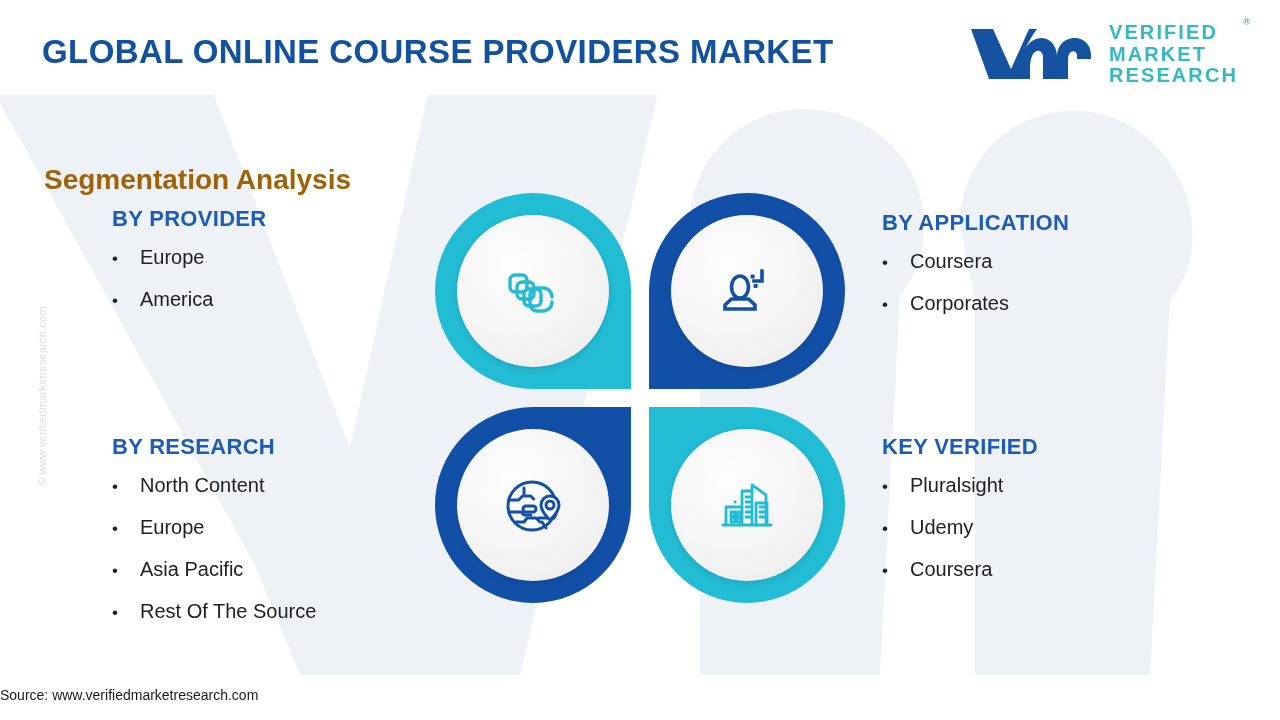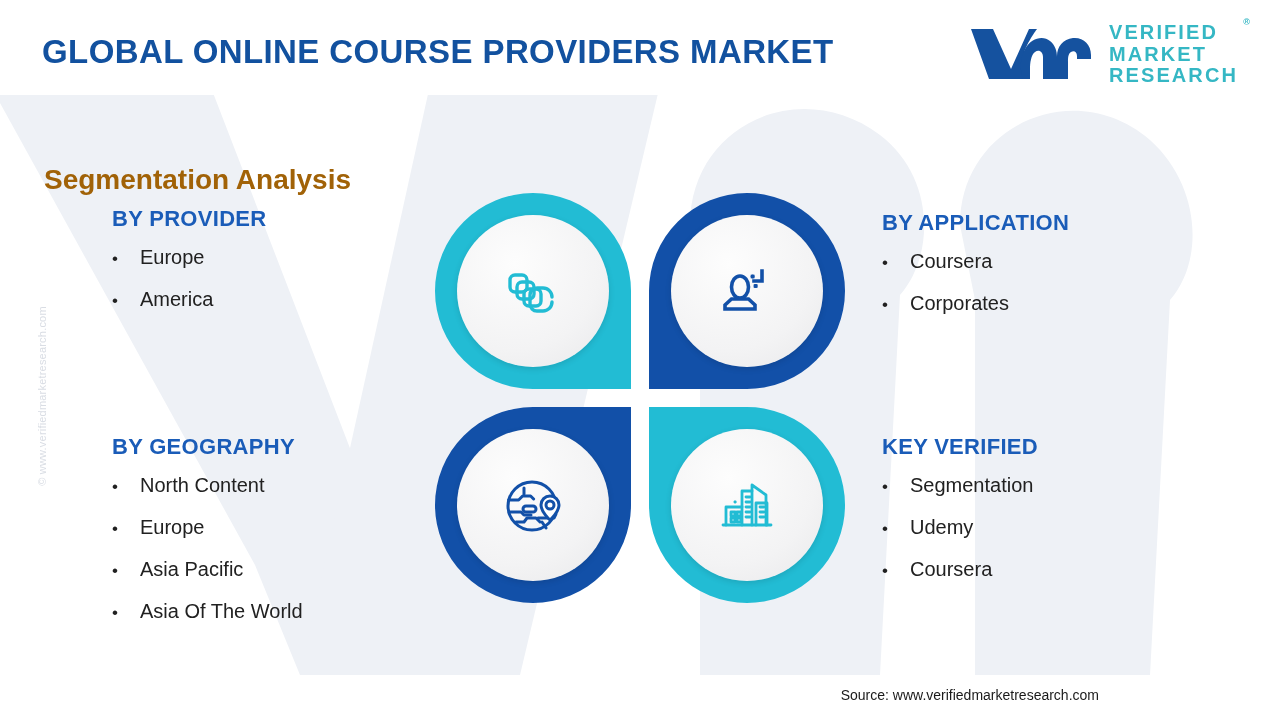--- a/index.html
+++ b/index.html
@@ -170,21 +170,21 @@
   #quad-tl .quad-inner { left: 32px; top: 32px; }
   #quad-tr .quad-inner { left: 31px; top: 32px; }
   #quad-bl .quad-inner { left: 32px; top: 31px; }
   #quad-br .quad-inner { left: 31px; top: 31px; }
 
   
   #footer-source {
     position: absolute;
     left: 0; top: 687px;
     width: 1099px;
-    text-align: right;
+    text-align: left;
     font-size: 14px;
     color: #1a1a1a;
     z-index: 6;
   }
 </style>
 </head>
 <body>
 
 <svg id="bg-watermark" viewBox="0 0 1280 580" preserveAspectRatio="none" aria-hidden="true">
   <g fill="#eef1f6">
@@ -231,37 +231,37 @@
       <span>Europe</span>
     </li>
     <li class="seg-item">
       <span class="seg-bullet">•</span>
       <span>America</span>
     </li>
   </ul>
 </div>
 
 <div class="seg-block" id="block-geography">
-  <div class="seg-heading">BY GEOGRAPHY</div>
+  <div class="seg-heading">BY RESEARCH</div>
   <ul class="seg-list">
     <li class="seg-item">
       <span class="seg-bullet">•</span>
       <span>North Content</span>
     </li>
     <li class="seg-item">
       <span class="seg-bullet">•</span>
       <span>Europe</span>
     </li>
     <li class="seg-item">
       <span class="seg-bullet">•</span>
       <span>Asia Pacific</span>
     </li>
     <li class="seg-item">
       <span class="seg-bullet">•</span>
-      <span>Asia Of The World</span>
+      <span>Rest Of The Source</span>
     </li>
   </ul>
 </div>
 
 <div class="seg-block" id="block-application">
   <div class="seg-heading">BY APPLICATION</div>
   <ul class="seg-list">
     <li class="seg-item">
       <span class="seg-bullet">•</span>
       <span>Coursera</span>
@@ -271,21 +271,21 @@
       <span>Corporates</span>
     </li>
   </ul>
 </div>
 
 <div class="seg-block" id="block-players">
   <div class="seg-heading">KEY VERIFIED</div>
   <ul class="seg-list">
     <li class="seg-item">
       <span class="seg-bullet">•</span>
-      <span>Segmentation</span>
+      <span>Pluralsight</span>
     </li>
     <li class="seg-item">
       <span class="seg-bullet">•</span>
       <span>Udemy</span>
     </li>
     <li class="seg-item">
       <span class="seg-bullet">•</span>
       <span>Coursera</span>
     </li>
   </ul>

